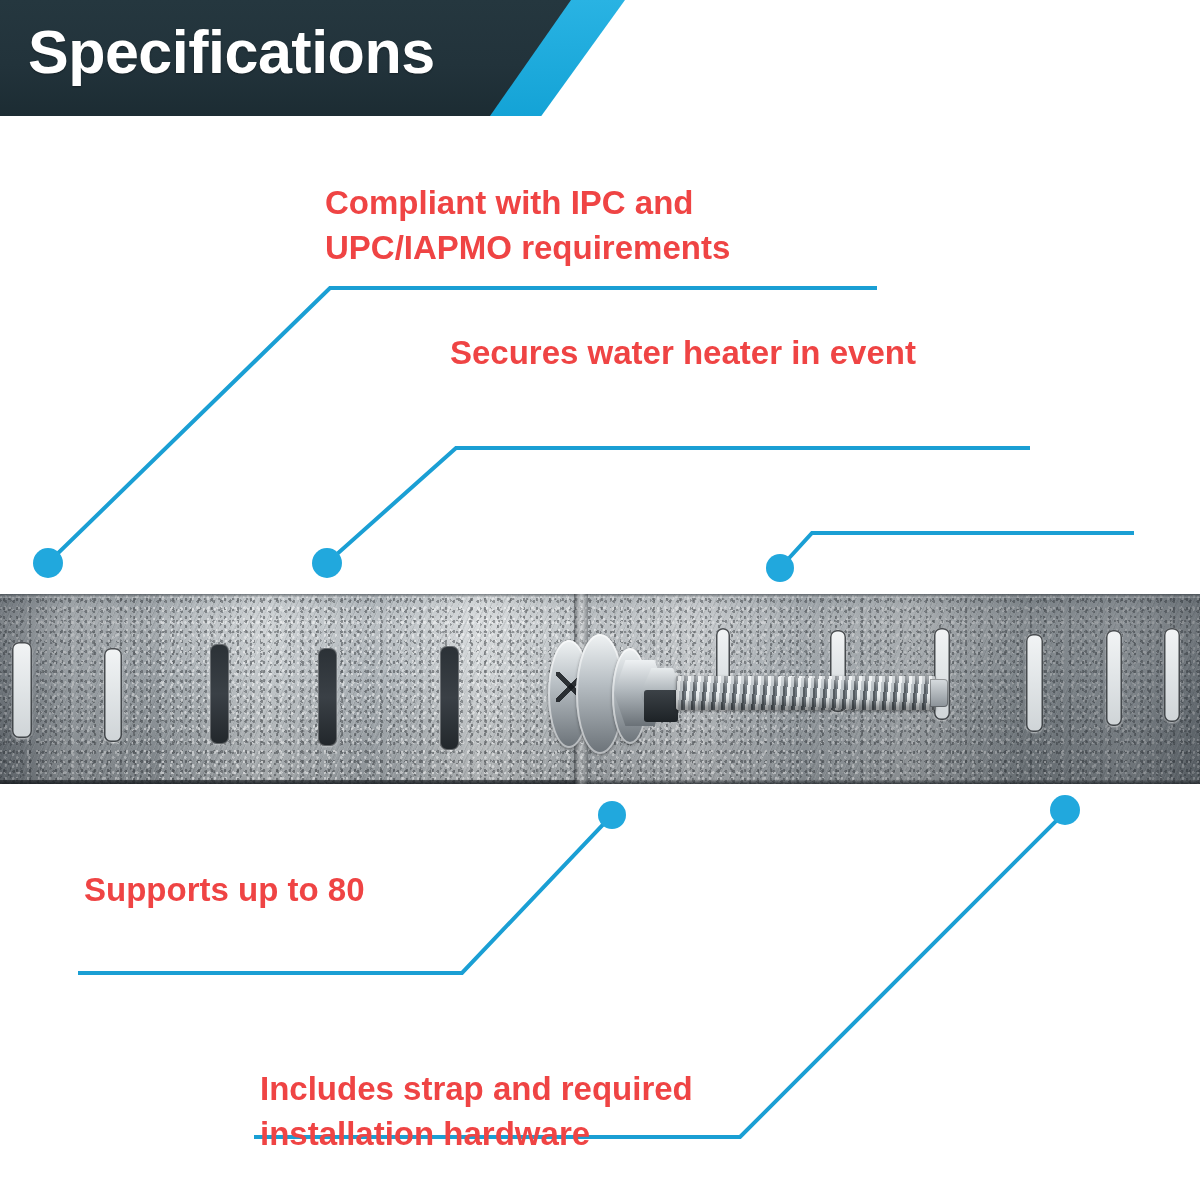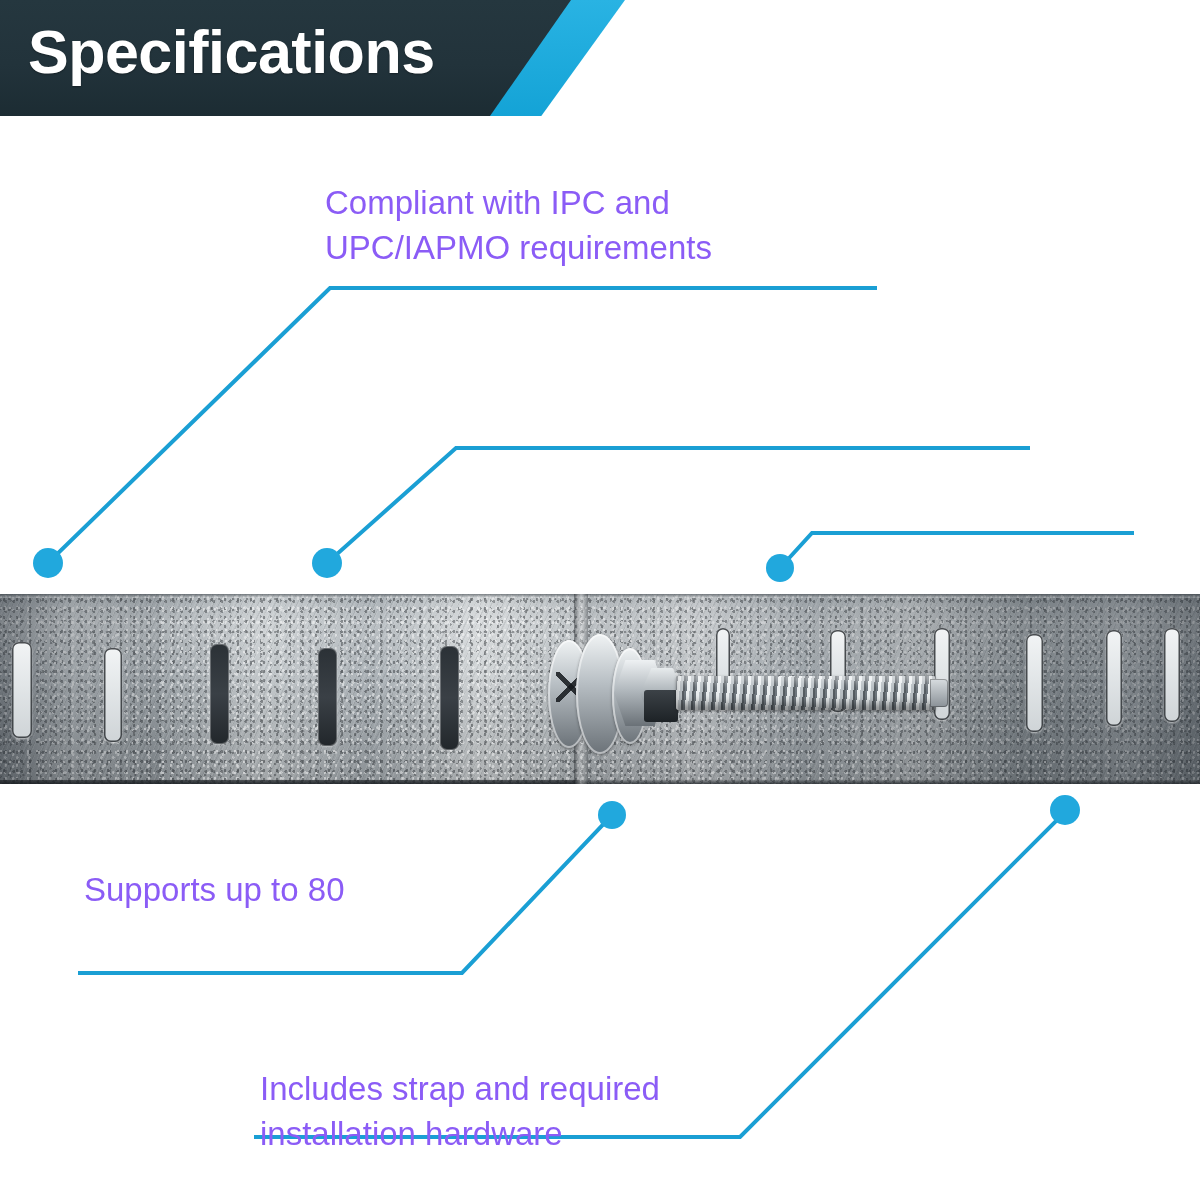--- a/index.html
+++ b/index.html
@@ -29,21 +29,21 @@
     font-size:61px;line-height:72px;font-weight:700;
     color:#ffffff;letter-spacing:-0.5px;
     text-shadow:0 1px 2px rgba(0,0,0,.35);
     white-space:nowrap;
   }
 
   
   .leaders{position:absolute;left:0;top:0;width:1200px;height:1200px;pointer-events:none;}
 
   
-  .callout{position:absolute;color:#8b5cf6;font-size:33px;line-height:45px;font-weight:400;white-space:nowrap;}
+  .callout{position:absolute;color:#ef4444;font-size:33px;line-height:45px;font-weight:700;white-space:nowrap;}
   .callout .ln{display:block;}
 
   .c1{left:325px;top:180px;}
   .c2{left:450px;top:330px;}
   .c3{left:818px;top:485px;}
   .c4{left:84px;top:867px;}
   .c5{left:260px;top:1030px;margin-top:36px;}
 
   
   .strap-wrap{position:absolute;left:0;top:594px;width:1200px;height:190px;overflow:hidden;}
@@ -227,20 +227,21 @@
       <circle cx="1065" cy="810" r="15"></circle>
     </g>
   </svg>
 
   <div class="callout c1">
     <span class="ln">Compliant with IPC and</span>
     <span class="ln">UPC/IAPMO  requirements</span>
   </div>
 
   <div class="callout c2">
+    <span class="ln">Secures water heater in event</span>
   </div>
 
 
   <div class="callout c4">
     <span class="ln">Supports up to 80</span>
   </div>
 
   <div class="callout c5">
     <span class="ln">Includes strap and required</span>
     <span class="ln">installation hardware</span>

